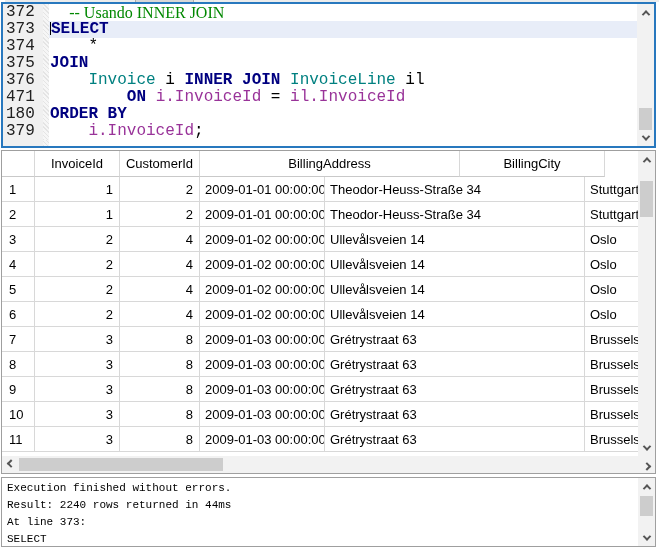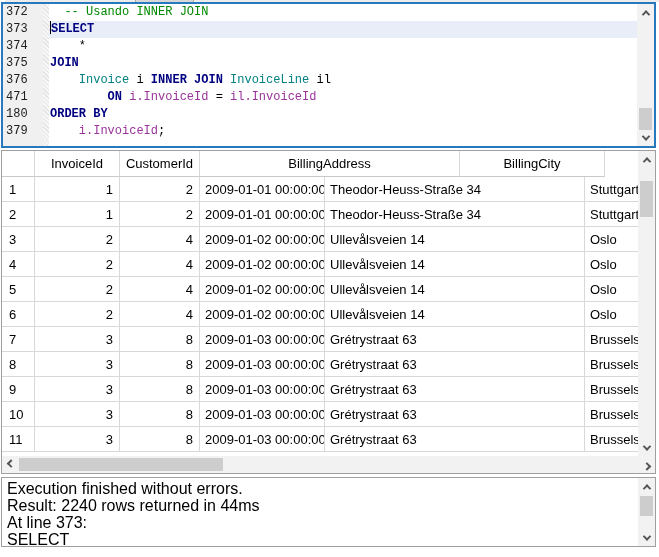--- a/index.html
+++ b/index.html
@@ -8,31 +8,31 @@
 
   
   .top-strip{position:absolute;left:5px;top:0;right:0;height:2px;background:#ececec;}
   .top-seg{position:absolute;left:130px;top:0;width:57px;height:2px;background:#d7d7d7;
            border-left:1px solid #aaa;border-right:1px solid #aaa;}
 
   
   .editor{position:absolute;left:1px;top:2px;width:655px;height:146px;box-sizing:border-box;
           border:2px solid var(--editor-border);background:#fff;overflow:hidden;}
   .ed-lines{position:absolute;left:0;top:0;bottom:0;right:17px;display:flex;flex-direction:column;
-            font-family:"Liberation Mono",monospace;font-size:12px;line-height:17px;}
+            font-family:"Liberation Mono",monospace;font-size:16px;line-height:17px;}
   .ed-row{display:flex;height:17px;flex:0 0 17px;}
   .ed-row.fill{flex:1 1 auto;height:auto;}
   .ed-num{width:40px;flex:0 0 40px;background:var(--gutter-bg);color:#202020;
           padding-left:3px;box-sizing:border-box;}
   .ed-fold{width:6px;flex:0 0 6px;background:#f6f6f6;
            background-image:repeating-linear-gradient(45deg,#e4e4e4 0 1px,transparent 1px 3px);}
   .ed-code{flex:1;padding-left:1px;white-space:pre;overflow:hidden;color:#000;}
   .ed-code.hl{background:var(--highlight);}
   .seg-keyword{color:var(--keyword);font-weight:bold;}
-  .seg-comment{color:var(--comment);}
+  .seg-comment{color:var(--comment);font-family:Liberation Serif, serif;}
   .seg-table{color:var(--table-name);}
   .seg-ident{color:var(--identifier);}
   .seg-plain{color:#000;}
   .caret{display:inline-block;width:1px;height:13px;background:#000;vertical-align:-2px;}
 
   
   .sb{position:absolute;background:var(--scroll-track);}
   .sb-btn{position:absolute;width:17px;height:17px;display:flex;align-items:center;justify-content:center;}
   .sb-thumb{position:absolute;background:var(--scroll-thumb);}
   .sb-v .sb-thumb{left:2px;right:2px;}
@@ -63,21 +63,21 @@
   .cell.num{justify-content:flex-end;padding-right:6px;}
   .cell.txt{justify-content:flex-start;padding-left:5px;}
   .cell.rowhdr{justify-content:flex-start;padding-left:7px;}
   .res-sbv{top:0;right:0;width:17px;height:305px;}
   .res-sbh{left:0;right:0;bottom:0;height:17px;}
 
   
   .log{position:absolute;left:1px;top:477px;width:655px;height:70px;box-sizing:border-box;
        border:1px solid var(--pane-border);background:#fff;overflow:hidden;}
   .log-lines{position:absolute;left:0;top:0;right:17px;bottom:0;padding:2px 0 0 5px;overflow:hidden;
-             font-family:Liberation Sans, sans-serif;font-size:16px;line-height:17px;color:#000;white-space:pre;}
+             font-family:Liberation Mono, monospace;font-size:11px;line-height:17px;color:#000;white-space:pre;}
   .log-sb{top:0;bottom:0;right:0;width:17px;}
 </style>
 </head>
 <body>
 
 <div class="app">
 
   <div class="top-strip">
     <div class="top-seg"></div>
   </div>

